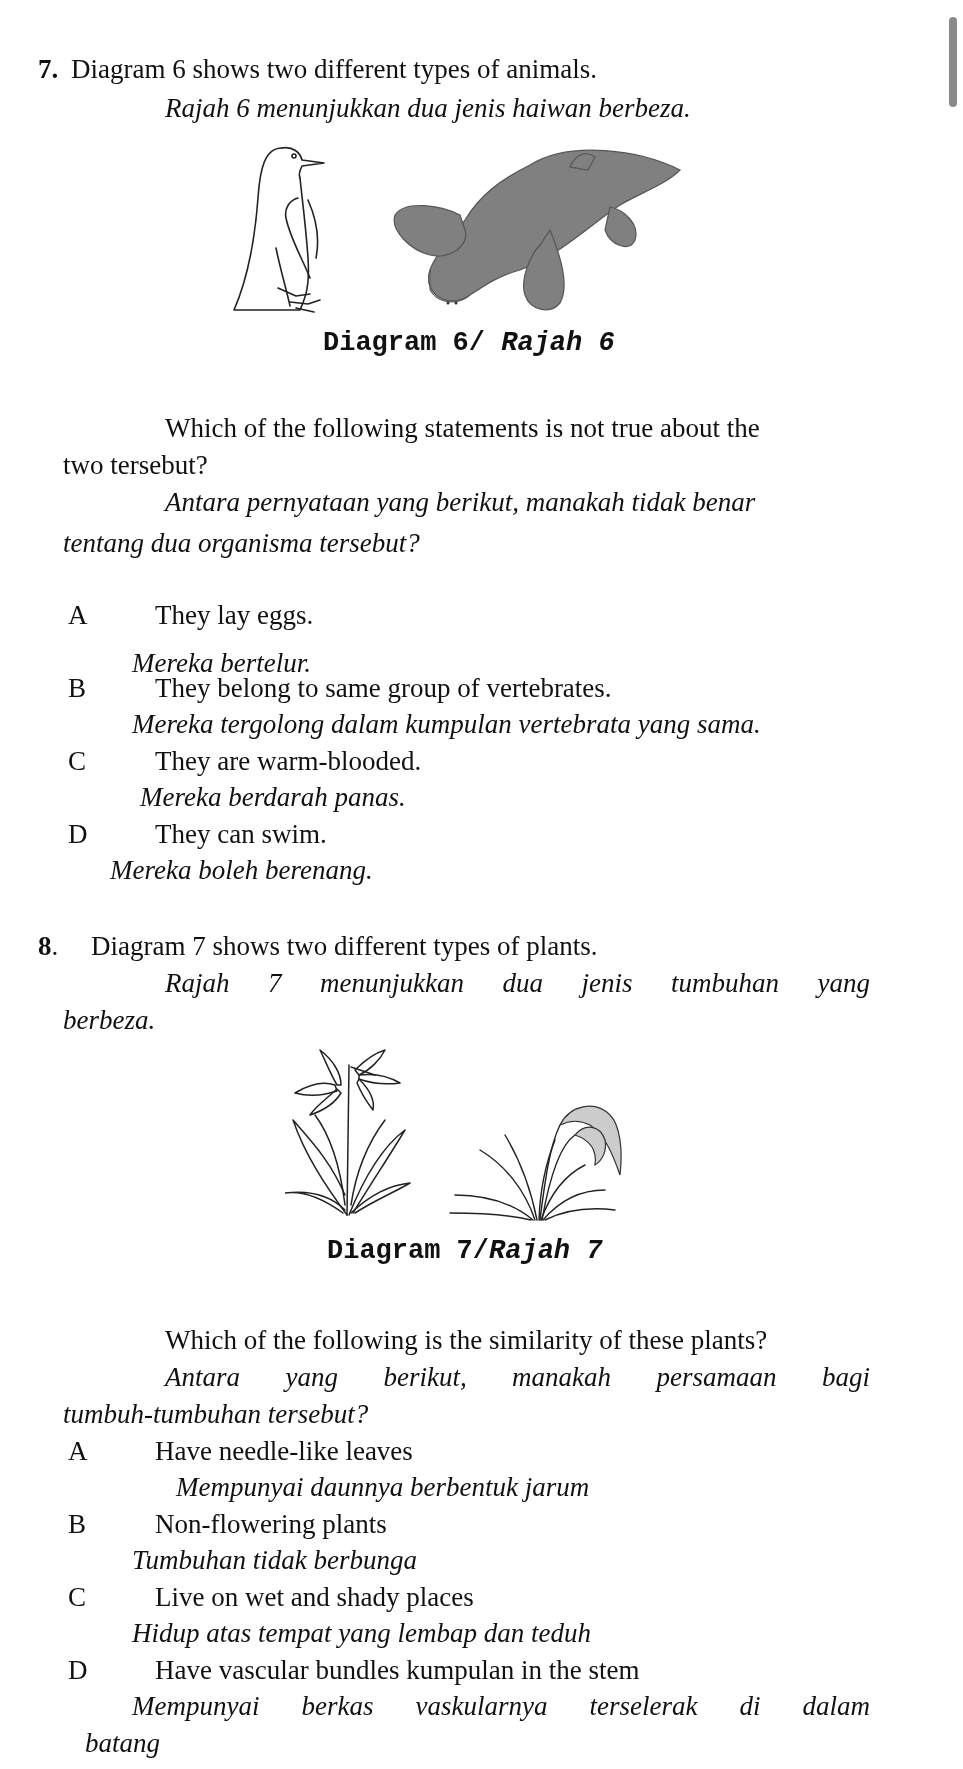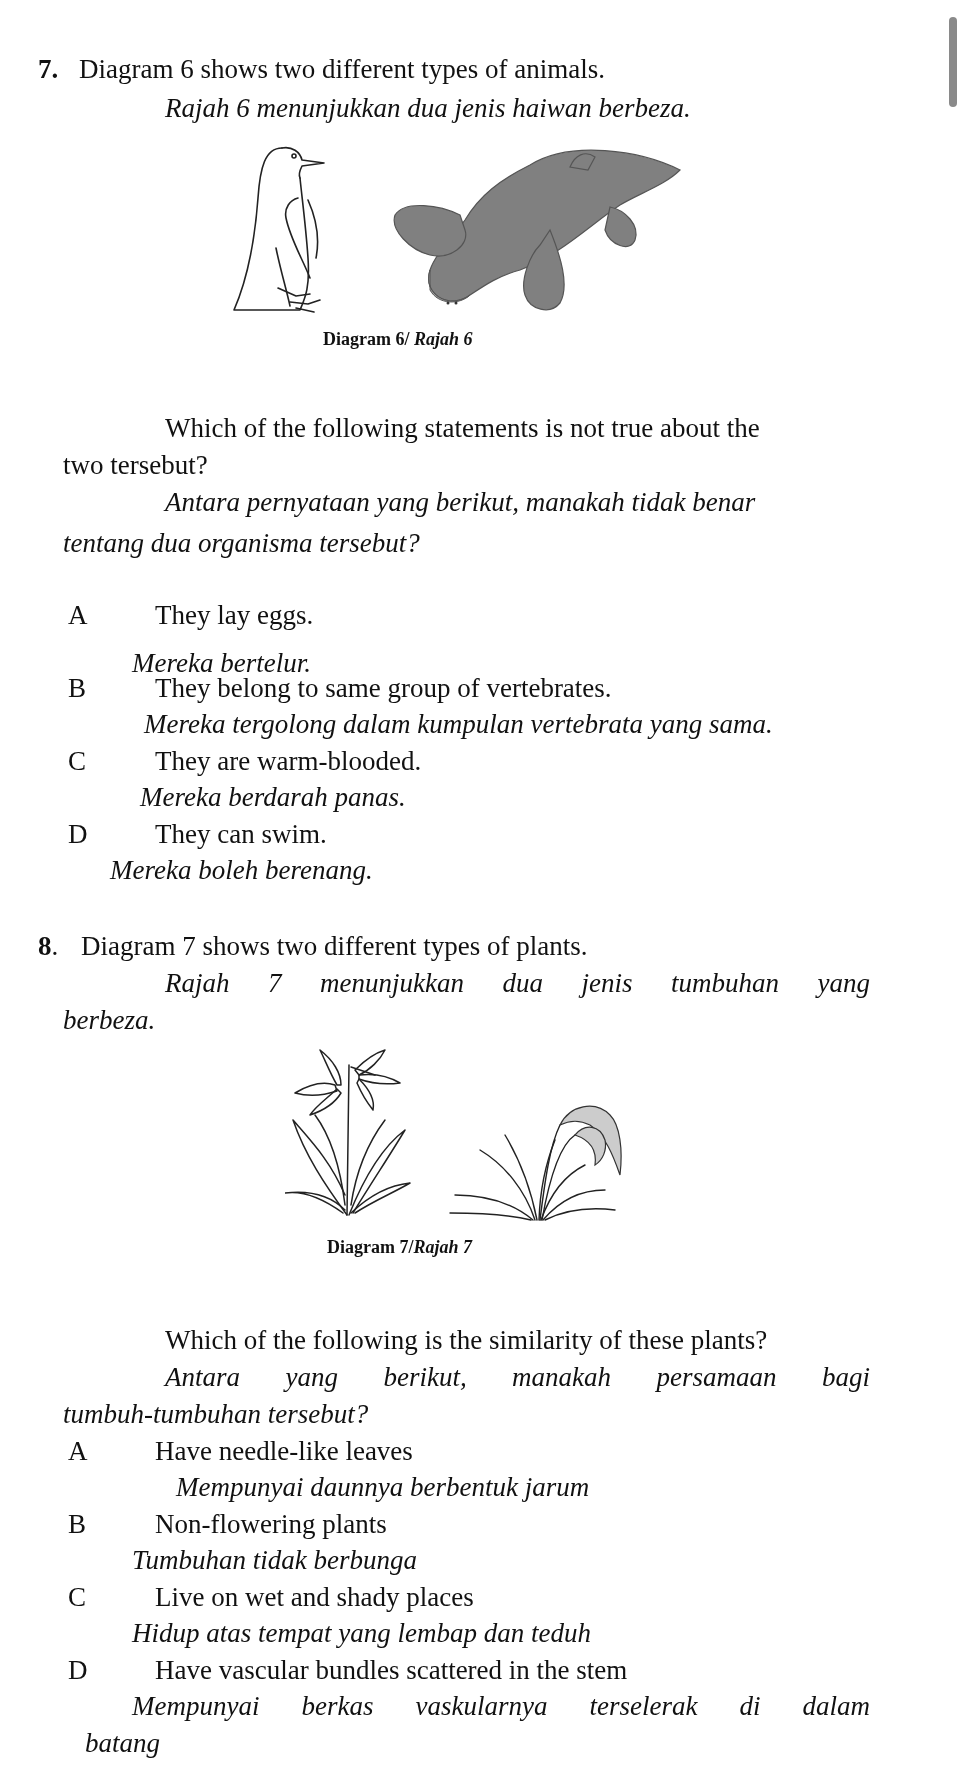--- a/index.html
+++ b/index.html
@@ -10,31 +10,31 @@
   }
   .abs { position: absolute; white-space: nowrap; line-height: 1; }
   .it { font-style: italic; }
   .b { font-weight: normal; }
   .justify { text-align: justify; text-align-last: justify; white-space: normal; }
   .qnum { font-weight: bold; }
   .scrollbar {
     position: absolute; left: 949px; top: 17px; width: 8px; height: 90px;
     background: #8a8a8a; border-radius: 4px;
   }
-  .caption { font-weight: bold; font-size: 18px; }
+  .caption { font-weight: bold; font-size: 27px; font-family: Liberation Mono, monospace; }
   svg { position: absolute; }
 </style>
 </head>
 <body>
 
 <div class="scrollbar"></div>
 
 <div class="abs" style="left:38px; top:56px;">
   <span class="qnum">7.</span>
-  <span style="margin-left:14px">Diagram 6 shows two different types of animals.</span>
+  <span style="margin-left:6px">Diagram 6 shows two different types of animals.</span>
 </div>
 <div class="abs it" style="left:165px; top:95px;text-align:center;">Rajah 6 menunjukkan dua jenis haiwan berbeza.</div>
 
 <svg style="left:230px; top:138px;" width="120" height="180" viewBox="0 0 120 180">
   <g fill="none" stroke="#222" stroke-width="1.6" stroke-linecap="round" stroke-linejoin="round">
     <path d="M52 10 C35 10 30 30 28 60 C25 100 18 140 4 172 L70 172 C75 160 80 150 78 120 C76 90 72 60 70 40"></path>
     <path d="M52 10 C62 8 70 14 72 22 L94 25 L72 28 C70 32 68 36 70 40"></path>
     <circle cx="64" cy="18" r="2"></circle>
     <path d="M68 60 C60 62 54 70 56 80 C60 100 72 120 80 140"></path>
     <path d="M78 62 C86 80 90 100 86 120"></path>
@@ -69,33 +69,33 @@
   <span>Antara pernyataan yang berikut, manakah </span><span class="b">tidak</span><span> benar</span>
 </div>
 <div class="abs it" style="left:63px; top:530px;">tentang dua organisma tersebut?</div>
 
 <div class="abs b" style="left:68px; top:602px;">A</div>
 <div class="abs" style="left:155px; top:602px;">They lay eggs.</div>
 <div class="abs it" style="left:132px; top:650px;text-align:center;">Mereka bertelur.</div>
 
 <div class="abs b" style="left:68px; top:675px;">B</div>
 <div class="abs" style="left:155px; top:675px;">They belong to same group of vertebrates.</div>
-<div class="abs it" style="left:144px; top:711px;">Mereka tergolong dalam kumpulan vertebrata yang sama.</div>
+<div class="abs it" style="left:132px; top:711px;">Mereka tergolong dalam kumpulan vertebrata yang sama.</div>
 
 <div class="abs b" style="left:68px; top:748px;">C</div>
 <div class="abs" style="left:155px; top:748px;text-align:right;">They are warm-blooded.</div>
 <div class="abs it" style="left:140px; top:784px;">Mereka berdarah panas.</div>
 
 <div class="abs b" style="left:68px; top:821px;">D</div>
 <div class="abs" style="left:155px; top:821px;">They can swim.</div>
 <div class="abs it" style="left:110px; top:857px;">Mereka boleh berenang.</div>
 
 <div class="abs" style="left:38px; top:933px;">
   <span class="qnum">8</span><span>.</span>
-  <span style="margin-left:16px">Diagram 7 shows two different types of plants.</span>
+  <span style="margin-left:26px">Diagram 7 shows two different types of plants.</span>
 </div>
 <div class="abs it justify" style="left:165px; top:970px; width:705px;">Rajah 7 menunjukkan dua jenis tumbuhan yang</div>
 <div class="abs it" style="left:63px; top:1007px;">berbeza.</div>
 
 <svg style="left:285px; top:1045px;" width="130" height="175" viewBox="0 0 130 175">
   <g fill="none" stroke="#222" stroke-width="1.5" stroke-linecap="round" stroke-linejoin="round">
     <path d="M62 170 L64 20"></path>
     <path d="M62 170 C40 140 20 110 8 75 C25 95 45 115 60 150"></path>
     <path d="M64 170 C80 130 100 100 120 85 C105 110 85 140 68 168"></path>
     <path d="M58 168 C40 155 20 145 0 148 C25 145 45 150 60 165"></path>
@@ -143,15 +143,15 @@
 
 <div class="abs b" style="left:68px; top:1511px;">B</div>
 <div class="abs" style="left:155px; top:1511px;">Non-flowering plants</div>
 <div class="abs it" style="left:132px; top:1547px;">Tumbuhan tidak berbunga</div>
 
 <div class="abs b" style="left:68px; top:1584px;">C</div>
 <div class="abs" style="left:155px; top:1584px;">Live on wet and shady places</div>
 <div class="abs it" style="left:132px; top:1620px;">Hidup atas tempat yang lembap dan teduh</div>
 
 <div class="abs b" style="left:68px; top:1657px;">D</div>
-<div class="abs" style="left:155px; top:1657px;">Have vascular bundles scattered in the stem</div>
+<div class="abs" style="left:155px; top:1657px;">Have vascular bundles kumpulan in the stem</div>
 <div class="abs it justify" style="left:132px; top:1693px; width:738px;">Mempunyai berkas vaskularnya terselerak di dalam</div>
 <div class="abs it" style="left:85px; top:1730px;">batang</div>
 
 </body></html>

